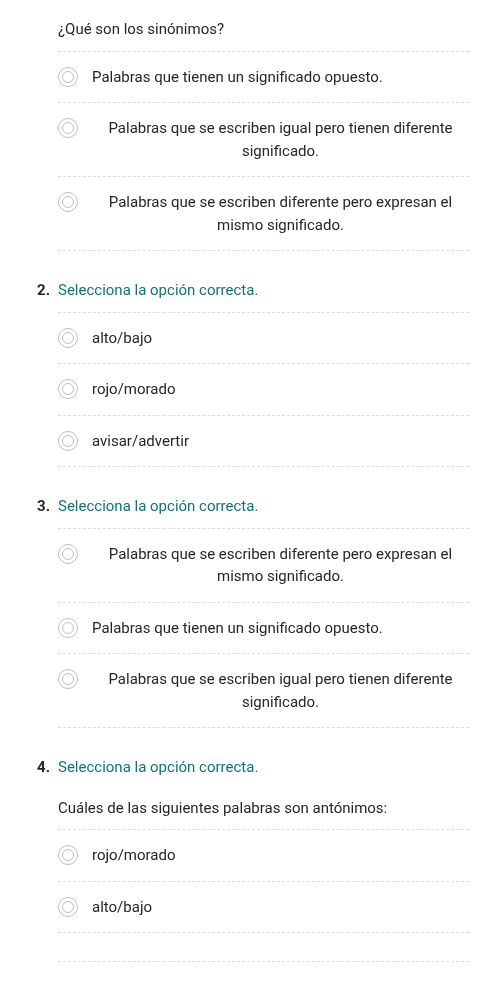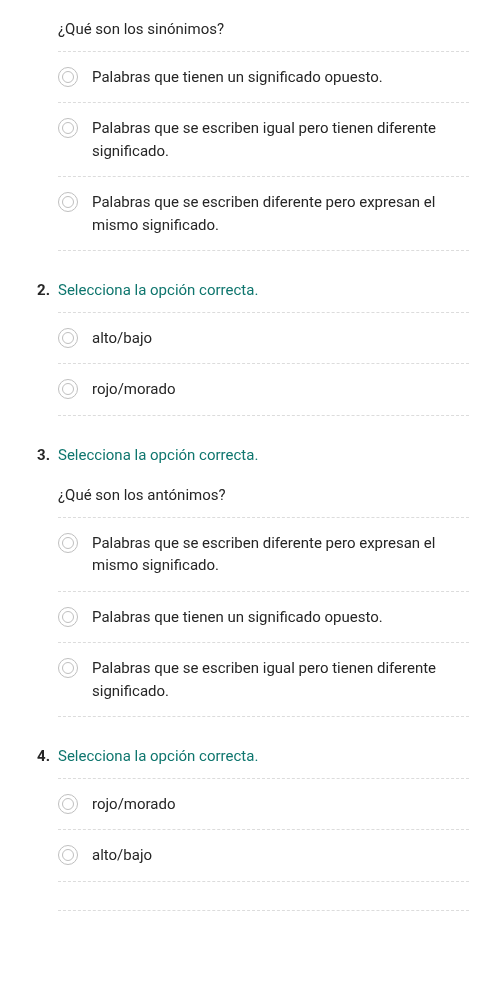--- a/index.html
+++ b/index.html
@@ -68,20 +68,21 @@
   }
   .radio::after {
     content: "";
     width: 10px;
     height: 10px;
     border-radius: 50%;
     border: 1.5px solid #bfbfbf;
   }
   .option-text {
     color: #262626;
+    text-align: center;
   }
   
   .first-sub {
     margin-left: 26px;
   }
 </style>
 </head>
 <body>
 
 <div class="quiz">
@@ -111,29 +112,32 @@
     </div>
     <div class="options">
       <div class="option-row">
         <span class="radio"></span>
         <span class="option-text">alto/bajo</span>
       </div>
       <div class="option-row">
         <span class="radio"></span>
         <span class="option-text">rojo/morado</span>
       </div>
+      <div class="option-row">
+        <span class="radio"></span>
+        <span class="option-text">avisar/advertir</span>
+      </div>
     </div>
   </div>
 
   <div class="question-block">
     <div class="q-header">
       <span class="q-number">3.</span>
       <span class="q-prompt">Selecciona la opción correcta.</span>
     </div>
-    <div class="q-sub">¿Qué son los antónimos?</div>
     <div class="options">
       <div class="option-row">
         <span class="radio"></span>
         <span class="option-text">Palabras que se escriben diferente pero expresan el mismo significado.</span>
       </div>
       <div class="option-row">
         <span class="radio"></span>
         <span class="option-text">Palabras que tienen un significado opuesto.</span>
       </div>
       <div class="option-row">
@@ -141,20 +145,21 @@
         <span class="option-text">Palabras que se escriben igual pero tienen diferente significado.</span>
       </div>
     </div>
   </div>
 
   <div class="question-block">
     <div class="q-header">
       <span class="q-number">4.</span>
       <span class="q-prompt">Selecciona la opción correcta.</span>
     </div>
+    <div class="q-sub">Cuáles de las siguientes palabras son antónimos:</div>
     <div class="options">
       <div class="option-row">
         <span class="radio"></span>
         <span class="option-text">rojo/morado</span>
       </div>
       <div class="option-row">
         <span class="radio"></span>
         <span class="option-text">alto/bajo</span>
       </div>
       <div class="option-row">

